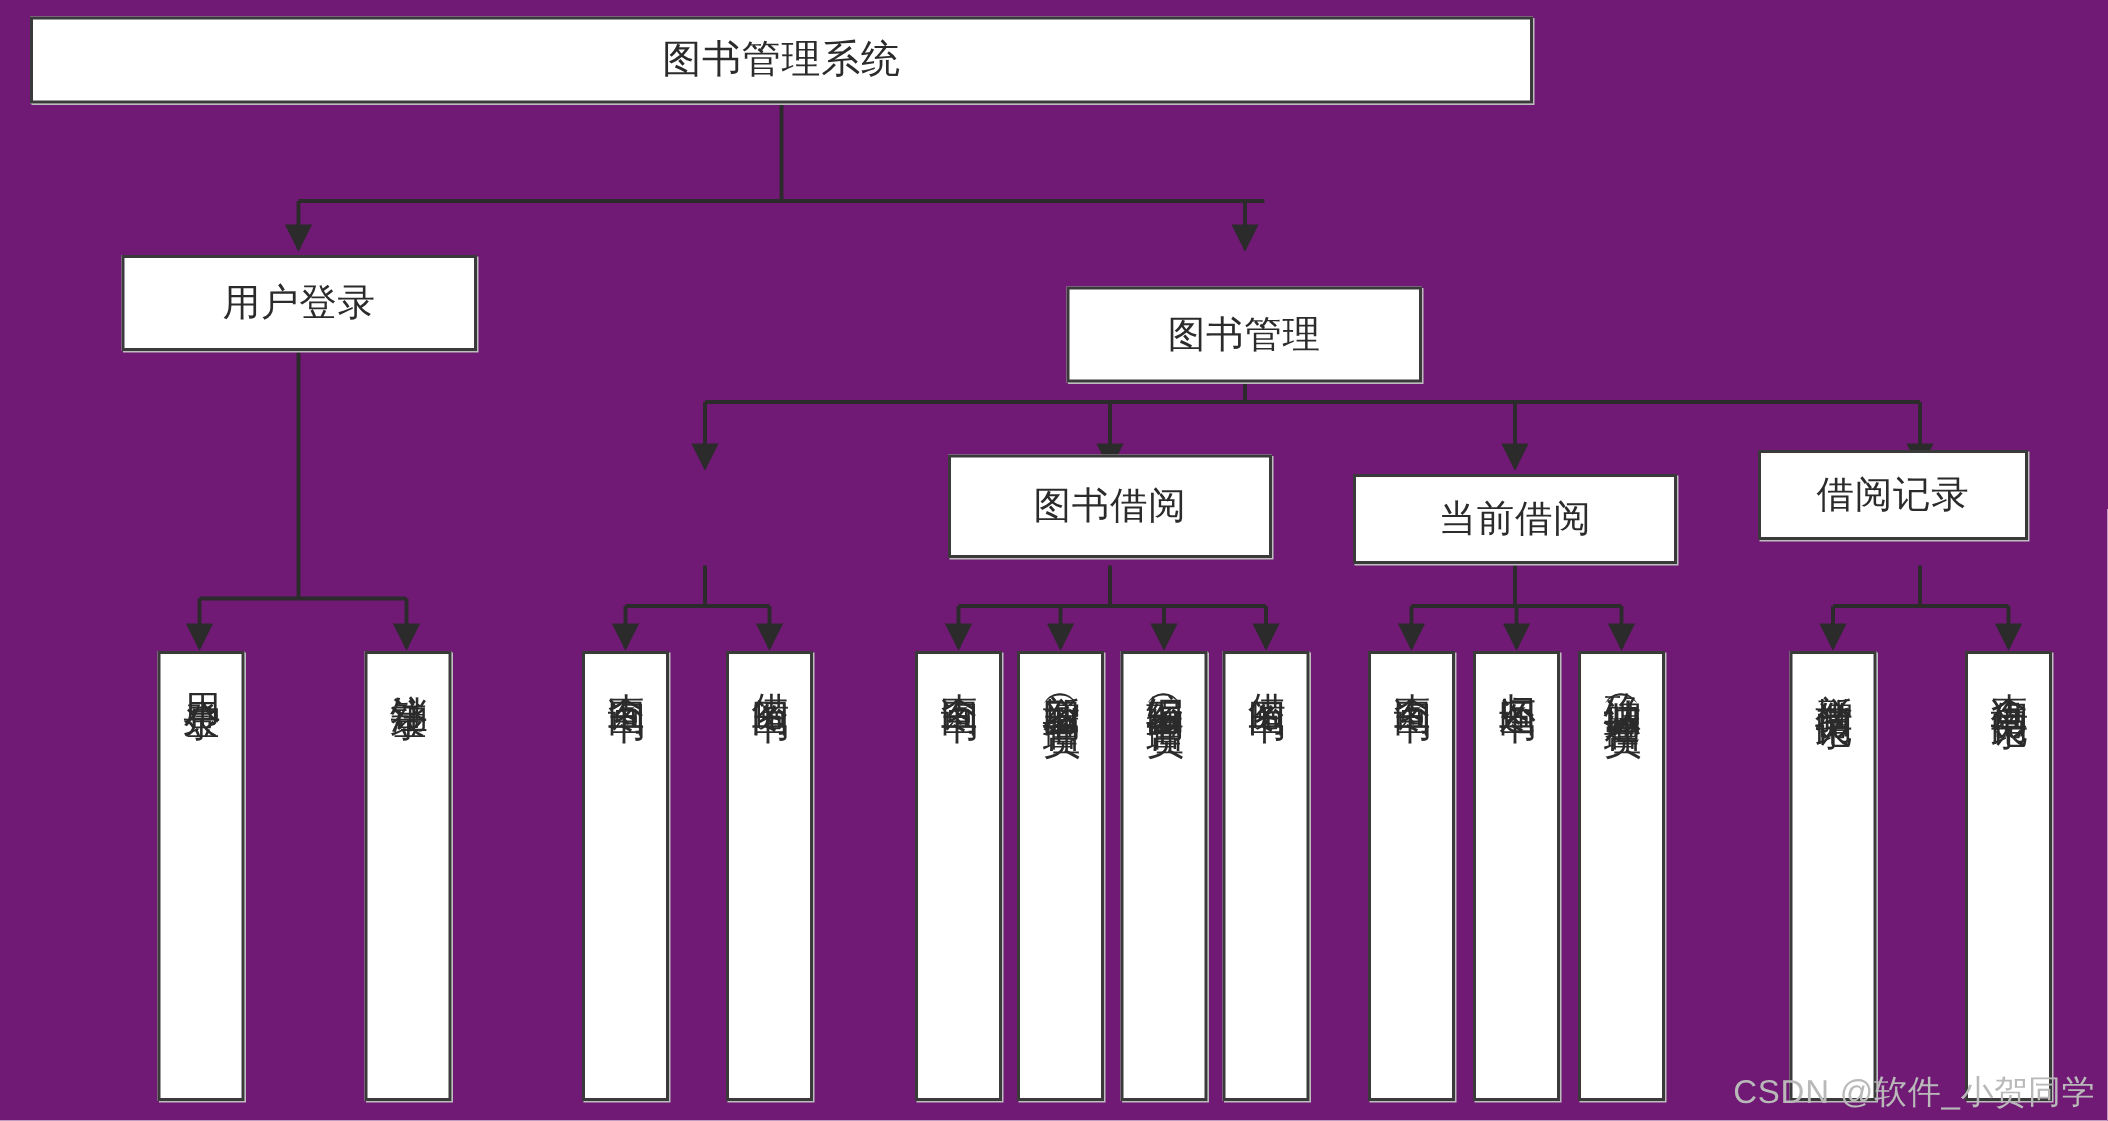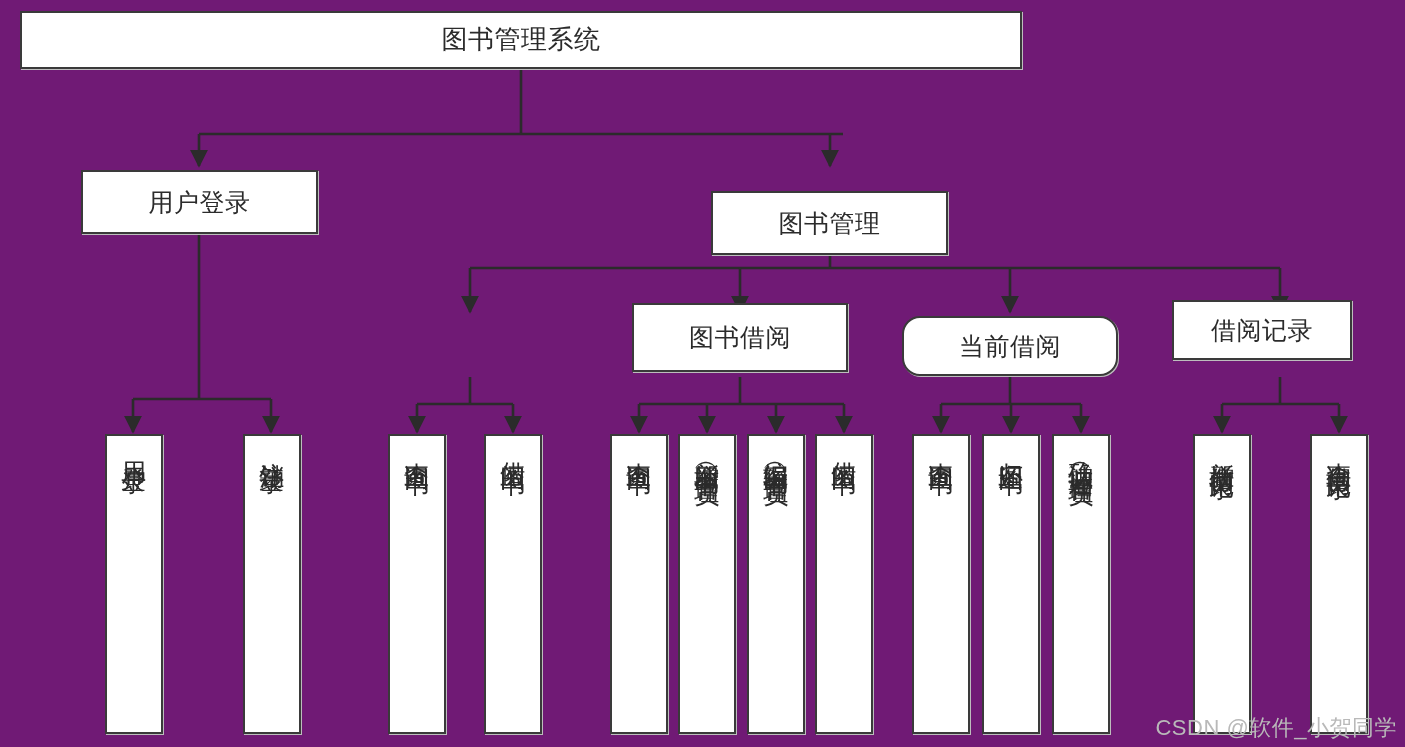--- a/index.html
+++ b/index.html
@@ -140,21 +140,21 @@
   <div class="node h" style="left:81px; top:170px; width:237px; height:64px;">
     <span class="node-label">用户登录</span>
   </div>
   <div class="node h" style="left:711px; top:170px; width:237px; height:64px;margin-top:21px;">
     <span class="node-label">图书管理</span>
   </div>
 
   <div class="node h" style="left:632px; top:303px; width:216px; height:69px;">
     <span class="node-label">图书借阅</span>
   </div>
-  <div class="node h" style="left:902px; top:316px; width:216px; height:60px;border-radius:18px;">
+  <div class="node h" style="left:902px; top:316px; width:216px; height:60px;">
     <span class="node-label">当前借阅</span>
   </div>
   <div class="node h" style="left:1172px; top:300px; width:180px; height:60px;">
     <span class="node-label">借阅记录</span>
   </div>
 
   <div class="node v" style="left:105px; top:434px; width:58px; height:300px;">
     <span class="node-label">用户登录</span>
   </div>
   <div class="node v" style="left:243px; top:434px; width:58px; height:300px;">

